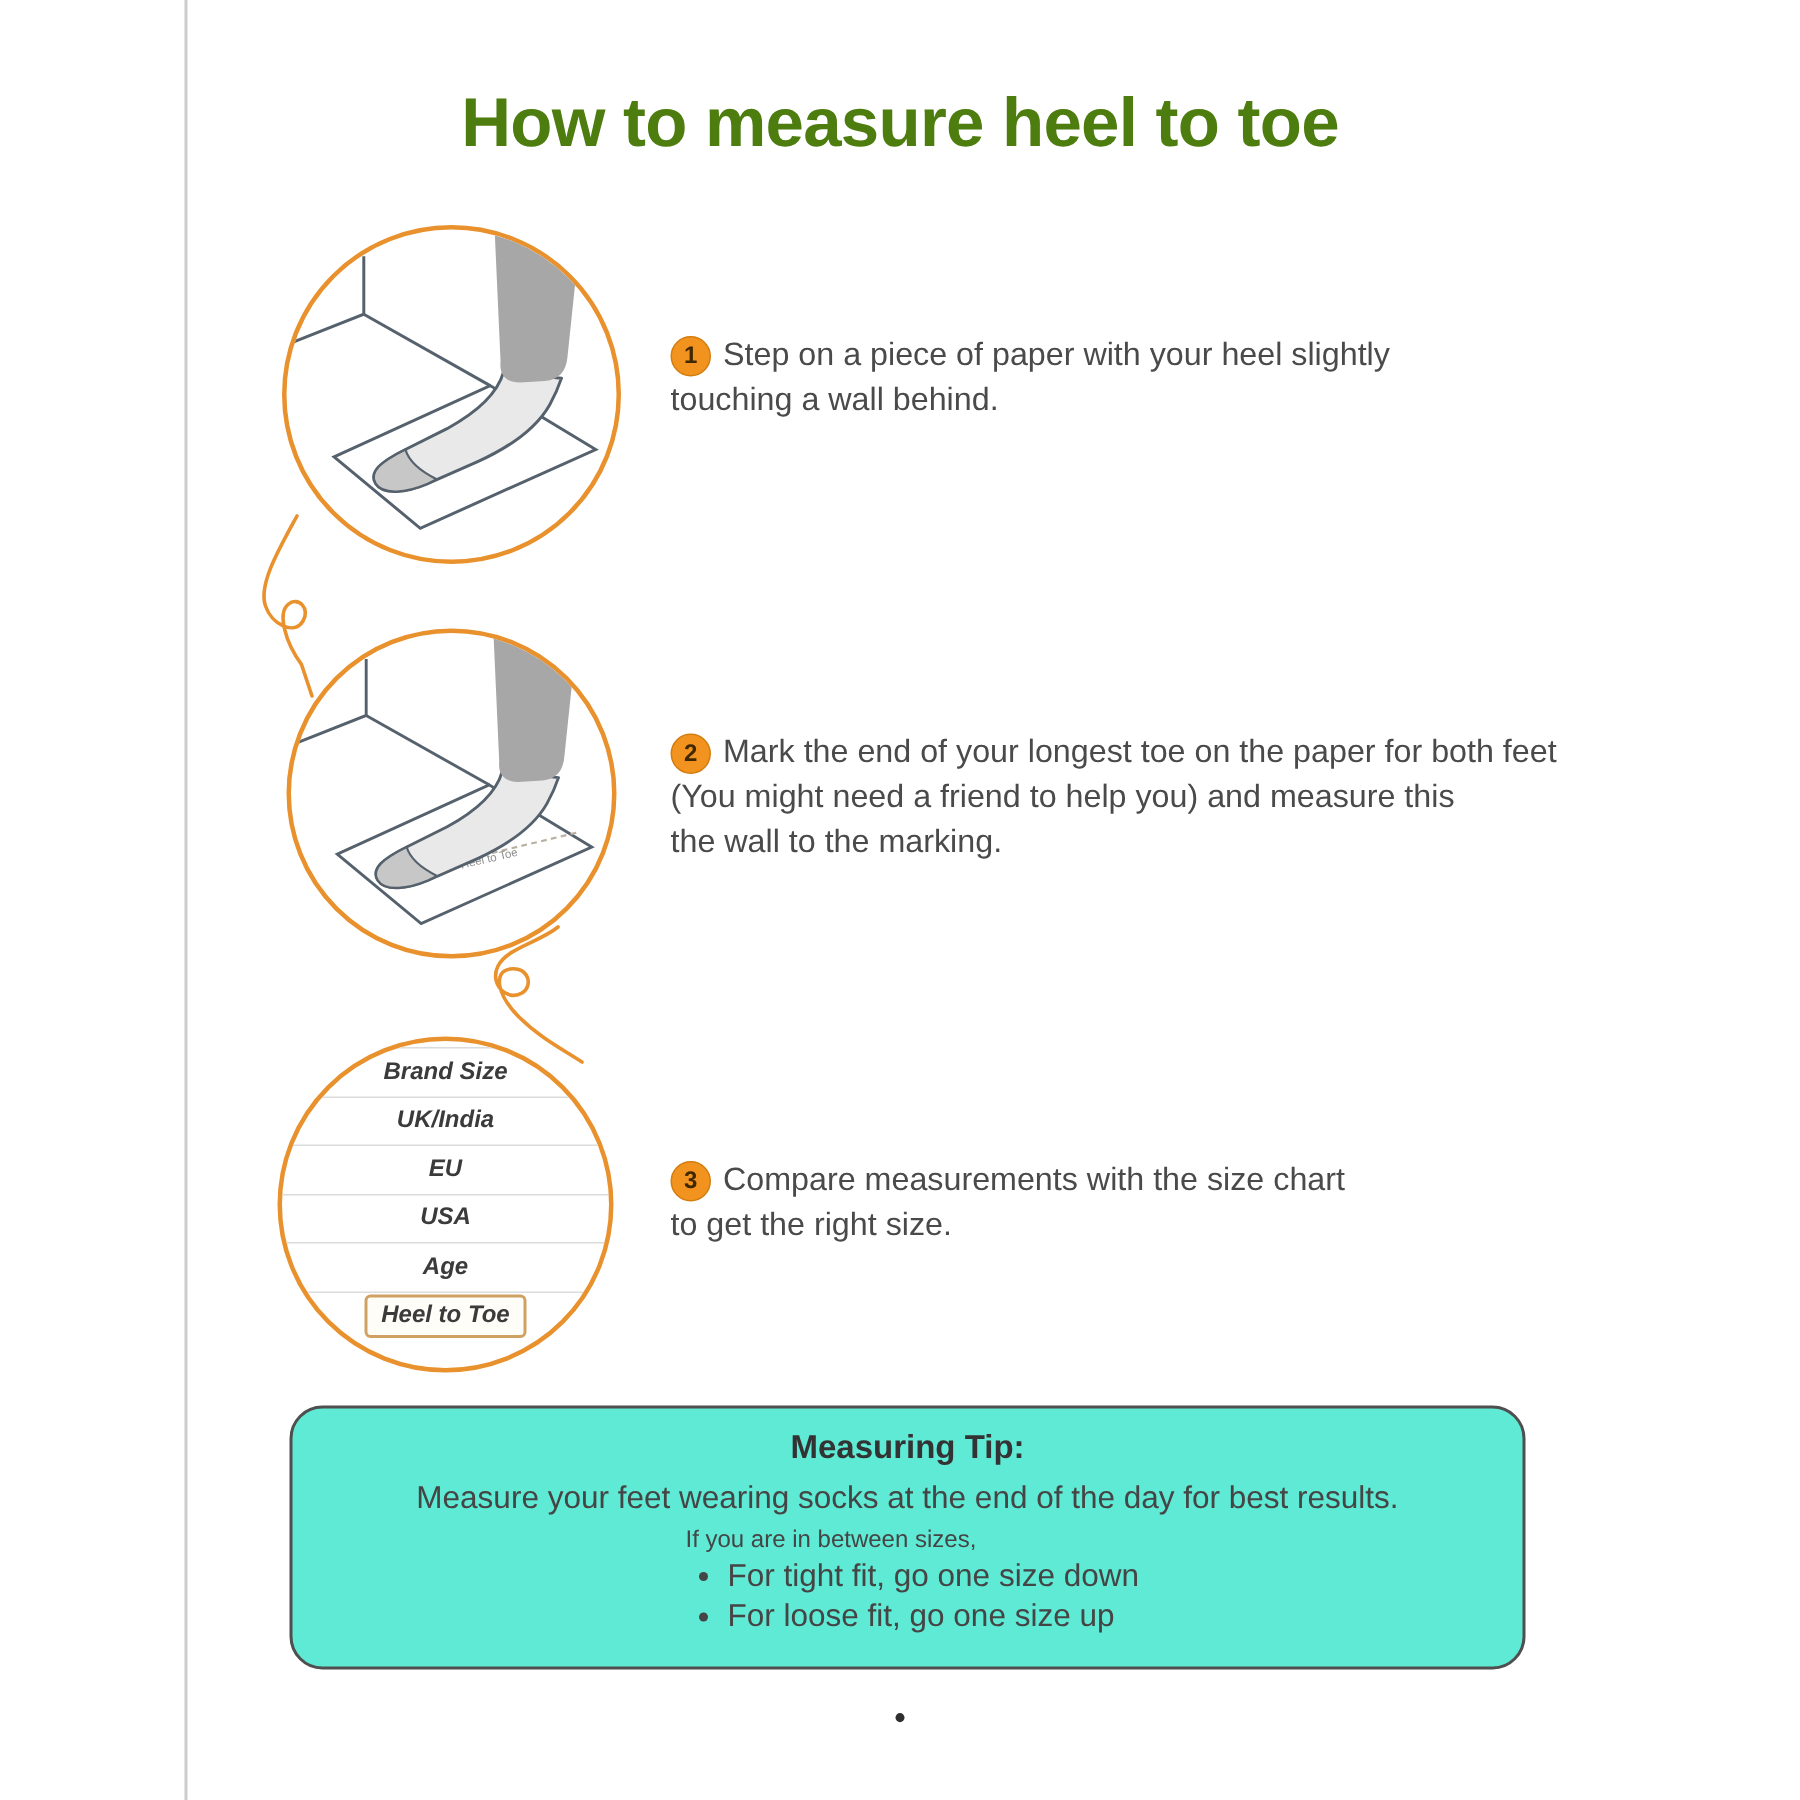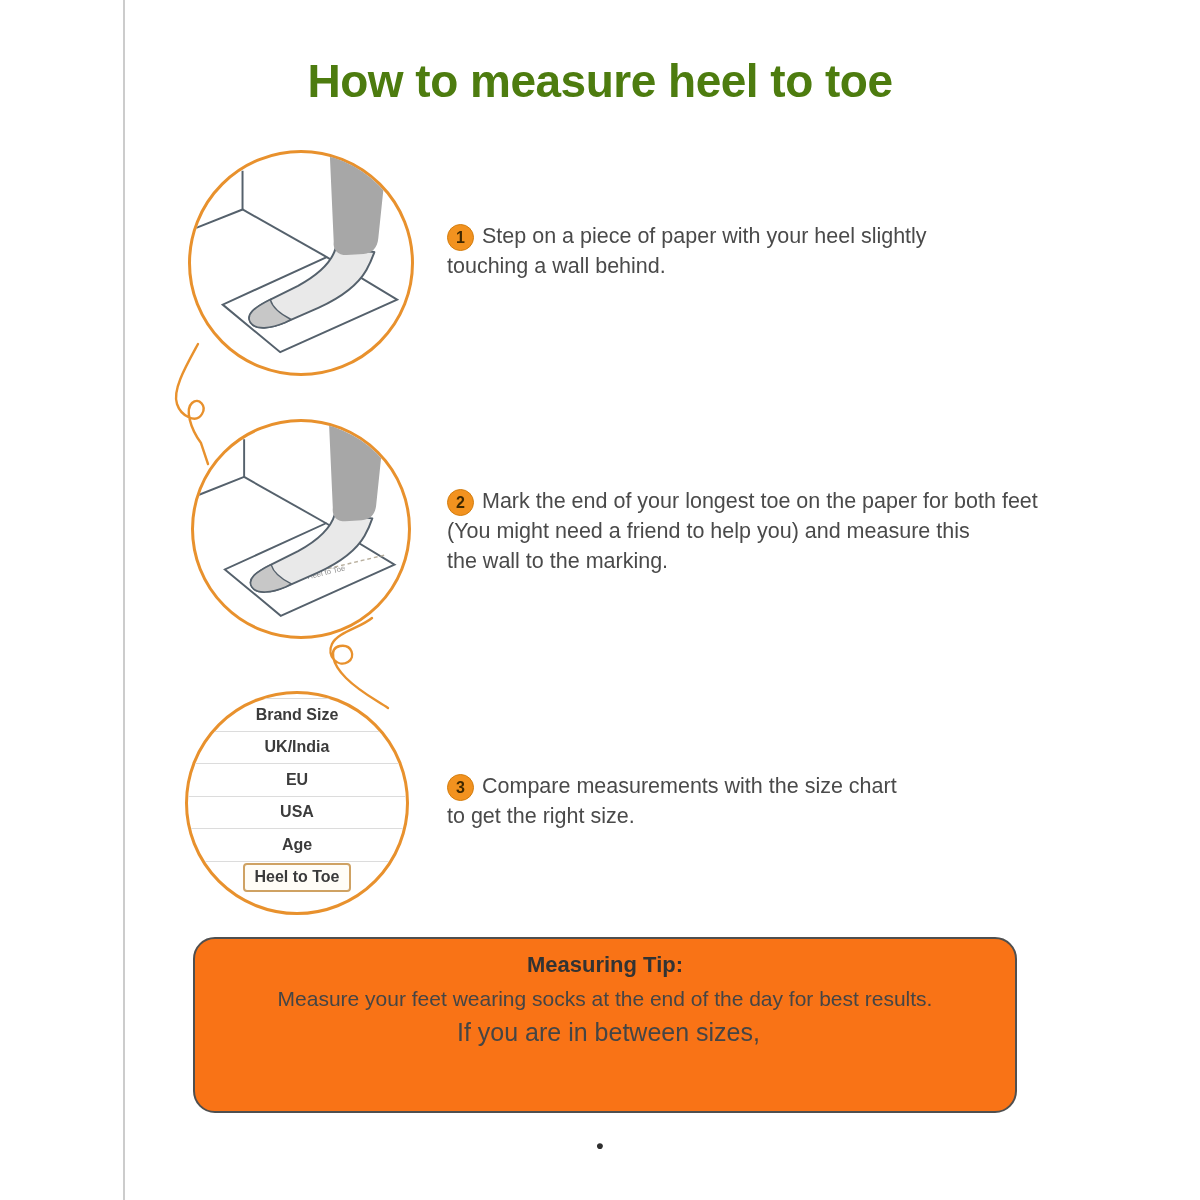--- a/index.html
+++ b/index.html
@@ -32,34 +32,34 @@
   .badge{
     position:absolute;left:0;top:3px;width:27px;height:27px;border-radius:50%;
     background:#F2921F;border:1px solid #d37d0e;box-sizing:border-box;
     color:#3f2800;font-weight:700;font-size:16px;text-align:center;line-height:25px;
   }
   .stepText{display:block;white-space:pre-line;text-indent:35px;}
   
   .chart-rows{position:absolute;left:0;top:4px;width:100%;}
   .chart-row{
     height:31.5px;display:flex;align-items:center;justify-content:center;
-    font-size:16px;font-weight:700;color:#3b3b3b;border-top:1px solid #dcdcdc;
+    font-size:16px;font-weight:700;color:#3b3b3b;border-top:1px solid #dcdcdc;font-style:italic;
   }
   .htt-box{
     border:2px solid #cfa263;border-radius:4px;padding:0 9px;height:25px;
     display:flex;align-items:center;background:#fffdf7;
   }
   
   .tipbox{
     position:absolute;left:193px;top:937px;width:824px;height:176px;box-sizing:border-box;
-    border:2px solid #4f4f4f;border-radius:22px;background:#f97316;color:#454545;
+    border:2px solid #4f4f4f;border-radius:22px;background:#5eead4;color:#454545;
   }
   .tip-title{margin:13px 0 0 0;text-align:center;font-weight:700;font-size:22px;color:#333333;}
   .tip-line1{margin:9px 0 0 0;text-align:center;font-size:21px;}
-  .tip-intro{margin:7px 0 0 262px;font-size:25px;}
+  .tip-intro{margin:7px 0 0 262px;font-size:16px;}
   .tip-list{margin:2px 0 0 268px;padding-left:22px;font-size:21px;line-height:25px;}
   .tip-list li{margin-top:2px;}
   
   .footer{
     position:absolute;left:0;top:1134px;width:1200px;display:flex;justify-content:center;
     gap:22px;font-weight:700;font-size:21px;color:#2f2f2f;
   }
 </style>
 </head>
 <body>
@@ -139,17 +139,21 @@
 <div class="step" id="s3">
   <span class="badge">3</span>
   <span class="stepText">Compare measurements with the size chart
 to get the right size.</span>
 </div>
 
 <div class="tipbox">
   <div class="tip-title">Measuring Tip:</div>
   <div class="tip-line1">Measure your feet wearing socks at the end of the day for best results.</div>
   <div class="tip-intro">If you are in between sizes,</div>
+  <ul class="tip-list">
+    <li>For tight fit, go one size down</li>
+    <li>For loose fit, go one size up</li>
+  </ul>
 </div>
 
 <div class="footer">
   <span>•</span>
 </div>
 
 </body></html>

